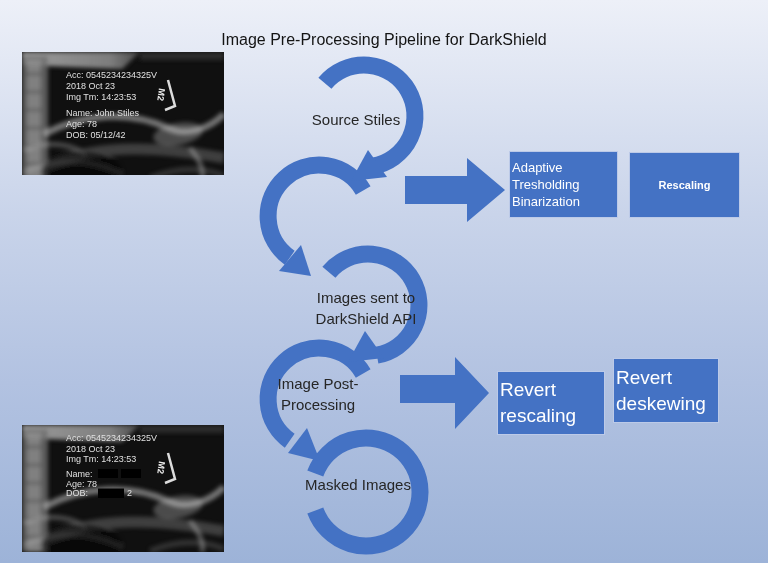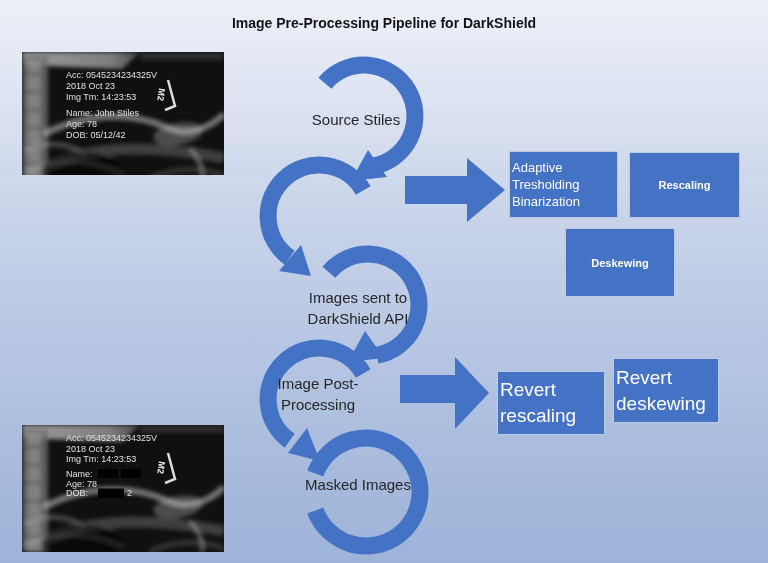--- a/index.html
+++ b/index.html
@@ -2,22 +2,22 @@
 <html style="--shape_blue: #4472C4; --box_border: #BCCAE8; --box_text: #FFFFFF; --label_text: #262626; --title_text: #141414; --bg_top: #EDF0F8; --bg_mid: #C9D4EA; --bg_bottom: #9DB3D8;"><head>
 <meta charset="utf-8">
 <style>
   html,body{margin:0;padding:0;background:#ffffff;}
   .slide{
     position:relative;width:768px;height:563px;overflow:hidden;
     font-family:"Liberation Sans",sans-serif;
     background:linear-gradient(180deg,var(--bg_top,#EDF0F8) 0%,var(--bg_mid,#C9D4EA) 38%,#B2C2E1 68%,var(--bg_bottom,#9DB3D8) 100%);
   }
   .title{
-    position:absolute;left:0;right:0;top:15px;margin:0;text-align:center;
-    font-size:14px;font-weight:bold;color:var(--title_text,#111);
+    position:absolute;left:0;right:0;top:15px;margin:16px;text-align:center;
+    font-size:16px;font-weight:normal;color:var(--title_text,#111);
   }
   .art{position:absolute;left:0;top:0;width:768px;height:563px;}
   .ring{fill:none;stroke:var(--shape_blue,#4472C4);stroke-width:17;}
   .blue{fill:var(--shape_blue,#4472C4);}
   .step-label{
     position:absolute;text-align:center;font-size:15px;line-height:21px;
     color:var(--label_text,#262626);
   }
   .pbox{
     position:absolute;display:flex;align-items:center;justify-content:center;
@@ -83,27 +83,26 @@
     <polygon class="blue" points="351,181 368,150 387,177"></polygon>
     <polygon class="blue" points="311,276 279,271 301,245"></polygon>
     <polygon class="blue" points="348,362 365,331 384,358"></polygon>
     <polygon class="blue" points="320,461 288,453 307,428"></polygon>
 
     <polygon class="blue" points="405,176 467,176 467,158 505,190 467,222 467,204 405,204"></polygon>
     <polygon class="blue" points="400,375 455,375 455,357 489,393 455,429 455,403 400,403"></polygon>
   </svg>
 
   <div class="step-label" style="left:296px;top:109px;width:120px">Source Stiles</div>
-  <div class="step-label" style="left:297px;top:287px;width:122px">Images sent to DarkShield API</div>
+  <div class="step-label" style="left:305px;top:287px;width:122px">Images sent to DarkShield API</div>
   <div class="step-label" style="left:268px;top:373px;width:100px">Image Post-Processing</div>
   <div class="step-label" style="left:298px;top:474px;width:120px">Masked Images</div>
 
   <div class="pbox small" style="left:509px;top:151px;width:109px;height:67px">Adaptive Tresholding Binarization</div>
   <div class="pbox med" style="left:629px;top:152px;width:111px;height:66px">Rescaling</div>
-  <div class="pbox med" style="left:565px;top:228px;width:110px;height:69px">Deskewing</div>
   <div class="pbox big" style="left:497px;top:371px;width:108px;height:64px">Revert rescaling</div>
   <div class="pbox big" style="left:613px;top:358px;width:106px;height:65px">Revert deskewing</div>
 
   <svg class="xray" style="left:22px;top:52px" width="202" height="123" viewBox="0 0 202 123">
     <use href="#xray-art"></use>
     <g class="xtext">
       <text x="44" y="26">Acc: 0545234234325V</text>
       <text x="44" y="37">2018 Oct 23</text>
       <text x="44" y="48">Img Tm: 14:23:53</text>
       <text x="44" y="64">Name: John Stiles</text>

